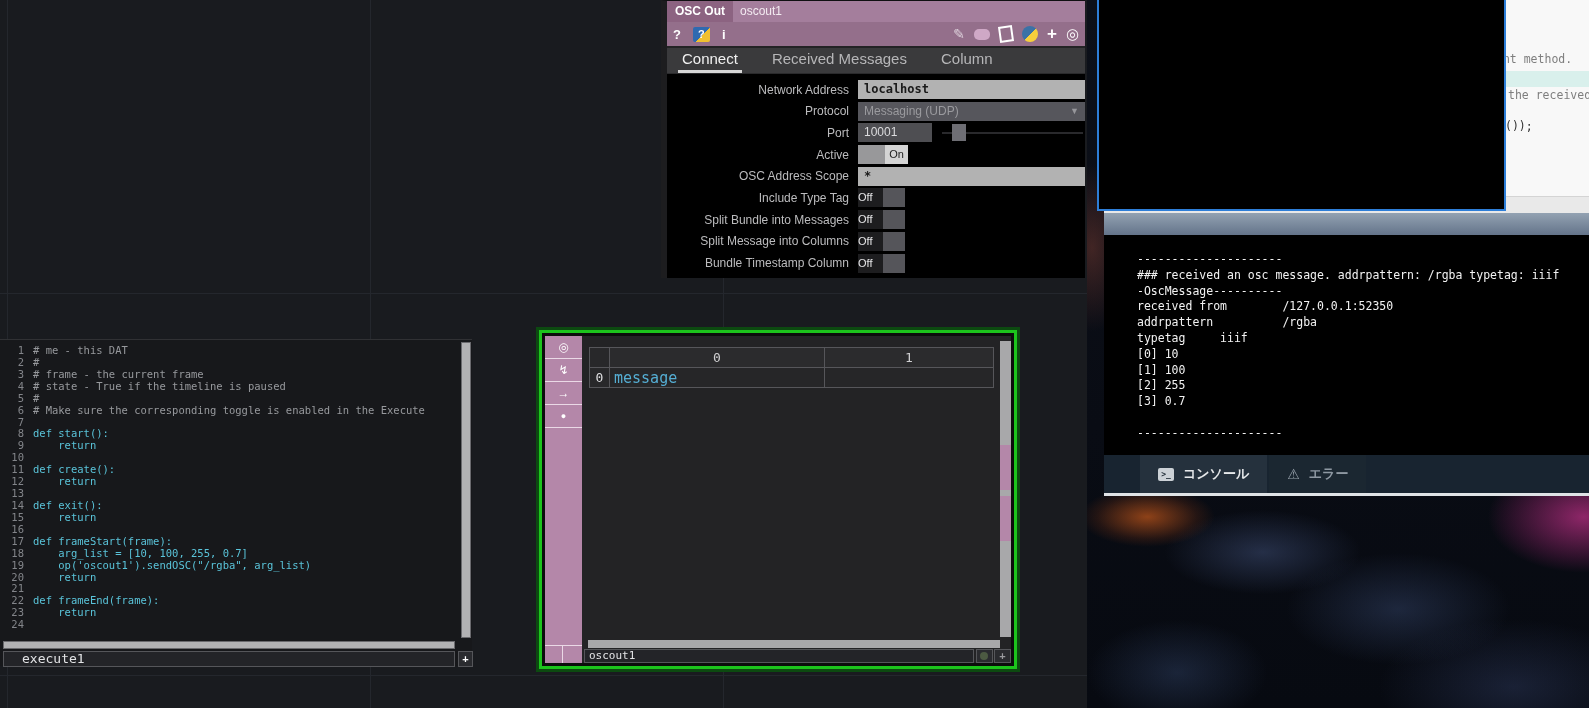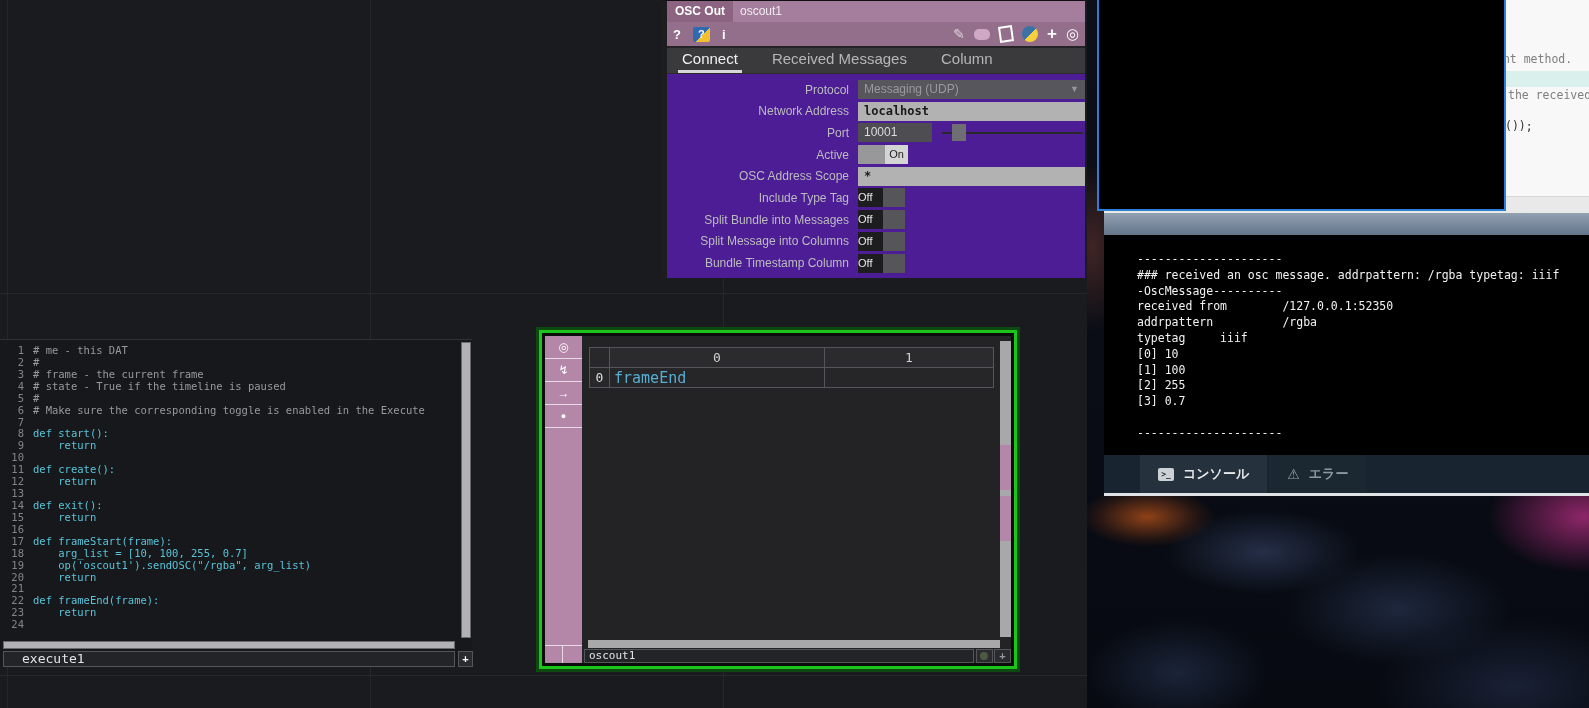--- a/index.html
+++ b/index.html
@@ -6,21 +6,21 @@
   #screen{position:relative;width:1589px;height:708px;overflow:hidden;
           font-family:"Liberation Sans","DejaVu Sans",sans-serif;background:#191b1f;}
   .abs{position:absolute;}
   .mono{font-family:"DejaVu Sans Mono","Liberation Mono",monospace;}
 
   
   #td-area{left:0;top:0;width:1087px;height:708px;background:#191b1f;}
   .gridline{background:#24272d;}
 
   
-  #param-dialog{left:661px;top:0;width:424px;height:278px;background:#4c1d95;
+  #param-dialog{left:661px;top:0;width:424px;height:278px;background:#000000;
                 border-left:6px solid #1d1d1f;border-top:1px solid #101012;box-sizing:border-box;z-index:5;}
   #pd-titlebar{display:flex;height:21px;}
   #pd-optype{background:#8c6381;color:#fff;font-size:12px;font-weight:bold;
              padding:0 8px;line-height:21px;white-space:nowrap;}
   #pd-opname{flex:1;background:#a47e9c;color:#f3ebf1;font-size:12px;line-height:21px;padding:0 7px;}
   #pd-iconrow{display:flex;align-items:center;height:24px;background:#946f8b;padding:0 6px;}
   .pd-ic{color:#fff;font-weight:bold;font-size:13px;margin-right:12px;}
   .pyhelp{width:17px;height:15px;border-radius:2px;display:inline-flex;align-items:center;justify-content:center;
           background:linear-gradient(135deg,#2f6ab0 0 55%,#f0c030 55% 100%);
           color:#fff;font-size:11px;font-weight:bold;margin-right:12px;}
@@ -181,32 +181,32 @@
       <span class="ric target">◎</span>
     </div>
     <div id="pd-sep"></div>
     <div id="pd-tabs">
         <div class="pd-tab active">Connect</div>
         <div class="pd-tab">Received Messages</div>
         <div class="pd-tab">Column</div>
       </div>
     <div id="pd-body">
         <div class="prow">
+          <div class="plabel">Network Address</div>
+          <div class="pval">
+            <div class="val-light">localhost</div>
+          </div>
+        </div>
+        <div class="prow">
           <div class="plabel">Protocol</div>
           <div class="pval">
             <div class="val-dropdown">
               <span>Messaging (UDP)</span>
               <span class="dd-arrow">▼</span>
             </div>
-          </div>
-        </div>
-        <div class="prow">
-          <div class="plabel">Network Address</div>
-          <div class="pval">
-            <div class="val-light">localhost</div>
           </div>
         </div>
         <div class="prow">
           <div class="plabel">Port</div>
           <div class="pval">
             <div class="val-port">10001</div>
             <div class="slider-zone">
               <div class="slider-track"></div>
               <div class="slider-handle"></div>
             </div>
@@ -290,21 +290,21 @@
           <thead>
             <tr>
               <th class="rowhdr"></th>
               <th class="c0">0</th>
               <th class="c1">1</th>
             </tr>
           </thead>
           <tbody>
               <tr>
                 <td class="rowhdr">0</td>
-                <td class="datcell c0">frameEnd</td>
+                <td class="datcell c0">message</td>
                 <td class="datcell c1"></td>
               </tr>
             </tbody>
         </table>
         <div id="viewer-vscroll">
           <span class="vscroll-pink" style="top:104px;height:45px;"></span>
           <span class="vscroll-pink" style="top:155px;height:45px;"></span>
         </div>
         <div id="viewer-hscroll"></div>
         <div id="viewer-namebar">

